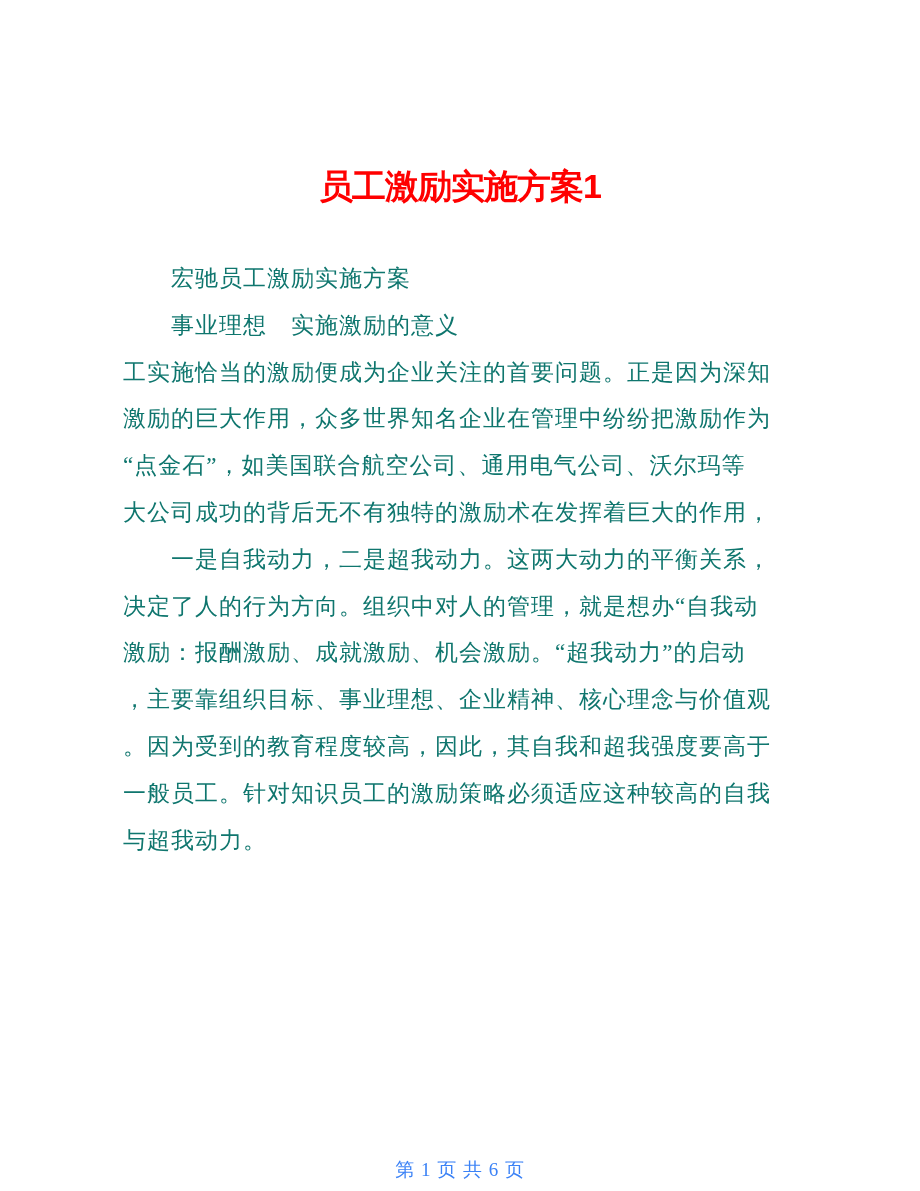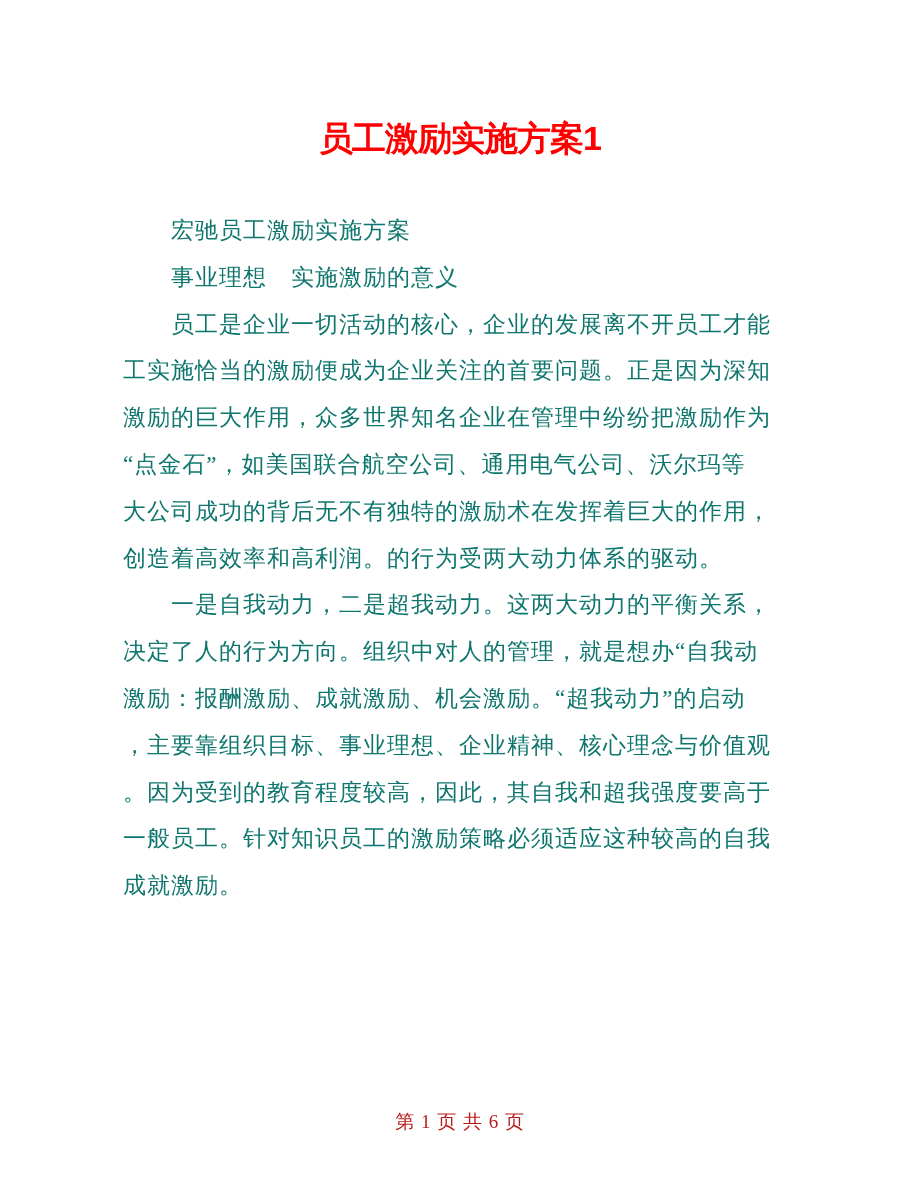--- a/index.html
+++ b/index.html
@@ -11,20 +11,21 @@
     height: 1191px;
     position: relative;
     background: #ffffff;
     overflow: hidden;
     font-family: "Liberation Serif", "DejaVu Serif", serif;
   }
   .page {
     position: absolute;
     inset: 0;
     background: #ffffff;
+    margin-top: 48px;
   }
   .doc-title {
     position: absolute;
     top: 118px;
     left: 0;
     width: 920px;
     text-align: center;
     font-family: "Liberation Sans", "DejaVu Sans", sans-serif;
     font-weight: bold;
     font-size: 34px;
@@ -51,43 +52,41 @@
   }
   .doc-footer {
     position: absolute;
     top: 1109px;
     left: 0;
     width: 920px;
     text-align: center;
     font-size: 19px;
     line-height: 26px;
     letter-spacing: 1px;
-    color: #b91c1c;
+    color: #3b82f6;
   }
 </style>
 </head>
 <body>
 
 <div class="page">
 
   <div class="doc-title">员工激励实施方案1</div>
 
   <div class="doc-body">
     <div class="line indent">宏驰员工激励实施方案</div>
     <div class="line indent">事业理想　实施激励的意义</div>
-    <div class="line indent">员工是企业一切活动的核心，企业的发展离不开员工才能</div>
     <div class="line">工实施恰当的激励便成为企业关注的首要问题。正是因为深知</div>
     <div class="line">激励的巨大作用，众多世界知名企业在管理中纷纷把激励作为</div>
     <div class="line">“点金石”，如美国联合航空公司、通用电气公司、沃尔玛等</div>
     <div class="line">大公司成功的背后无不有独特的激励术在发挥着巨大的作用，</div>
-    <div class="line">创造着高效率和高利润。的行为受两大动力体系的驱动。</div>
     <div class="line indent">一是自我动力，二是超我动力。这两大动力的平衡关系，</div>
     <div class="line">决定了人的行为方向。组织中对人的管理，就是想办“自我动</div>
     <div class="line">激励：报酬激励、成就激励、机会激励。“超我动力”的启动</div>
     <div class="line">，主要靠组织目标、事业理想、企业精神、核心理念与价值观</div>
     <div class="line">。因为受到的教育程度较高，因此，其自我和超我强度要高于</div>
     <div class="line">一般员工。针对知识员工的激励策略必须适应这种较高的自我</div>
-    <div class="line">成就激励。</div>
+    <div class="line">与超我动力。</div>
   </div>
 
   <div class="doc-footer">第 1 页 共 6 页</div>
 
 </div>
 
 </body></html>

